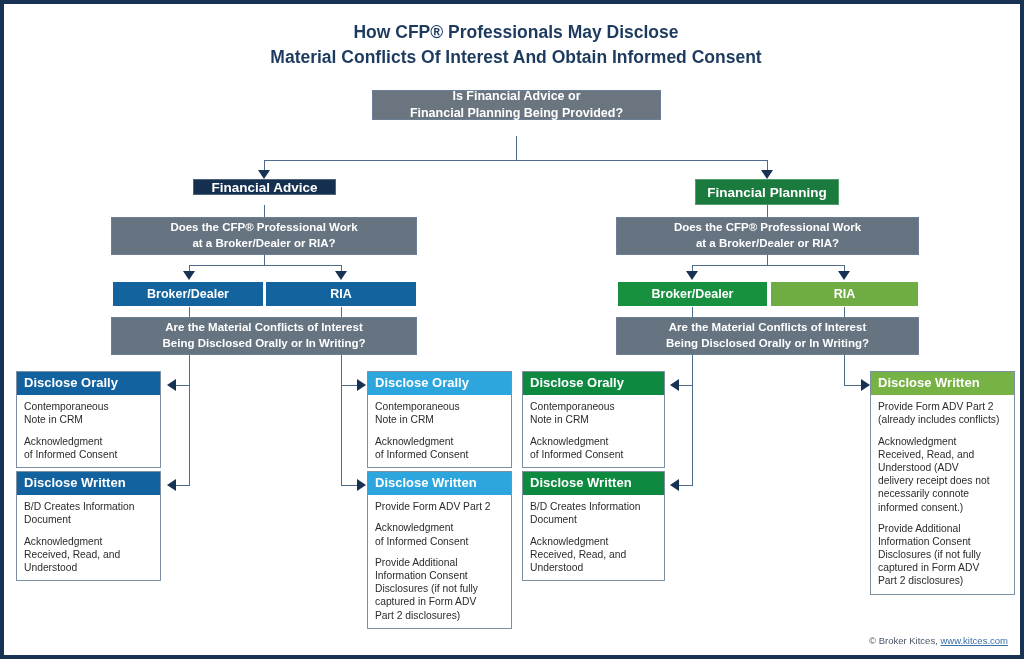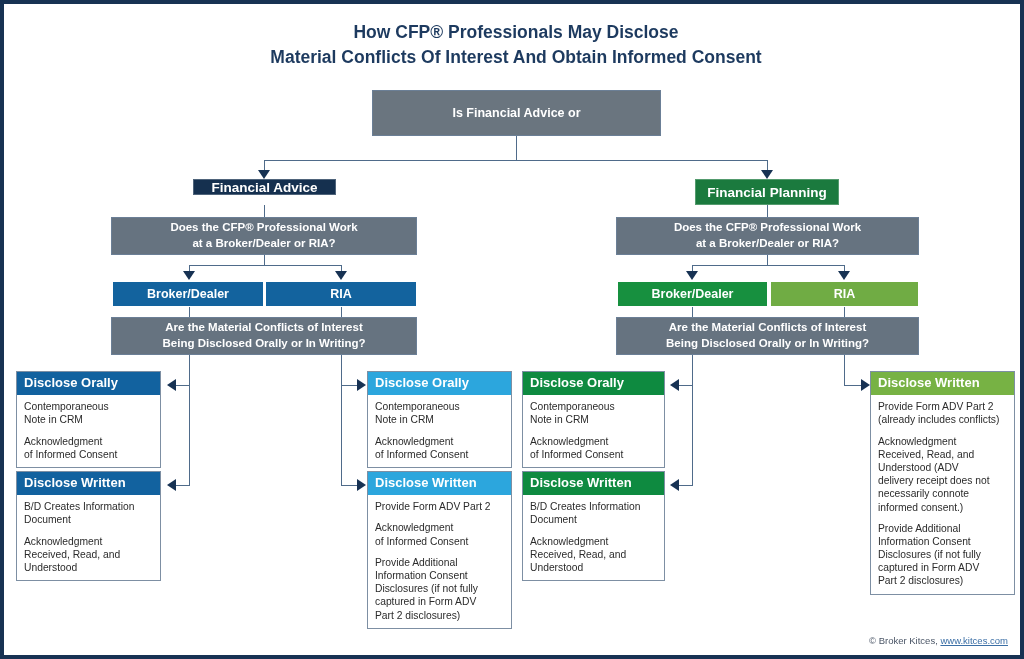--- a/index.html
+++ b/index.html
@@ -169,23 +169,24 @@
 </head>
 <body>
 
 <div id="canvas">
 
   <div class="title">
     <span>How CFP® Professionals May Disclose</span>
     <span>Material Conflicts Of Interest And Obtain Informed Consent</span>
   </div>
 
-  <div class="node decision top" style="left:368px; top:86px; width:289px; height:46px;">
+  <div class="node decision top" style="left:368px; top:86px; width:289px; height:30px;">
     <div>
       <div>Is Financial Advice or</div>
+      <div>Financial Planning Being Provided?</div>
     </div>
   </div>
 
   <div class="ln v" style="left:512px; top:132px; height:24px;"></div>
   <div class="ln h" style="left:260px; top:156px; width:504px;"></div>
   <div class="ln v" style="left:260px; top:156px; height:12px;"></div>
   <div class="ln v" style="left:763px; top:156px; height:12px;"></div>
   <div class="arw down" style="left:254px; top:166px;"></div>
   <div class="arw down" style="left:757px; top:166px;"></div>
 

